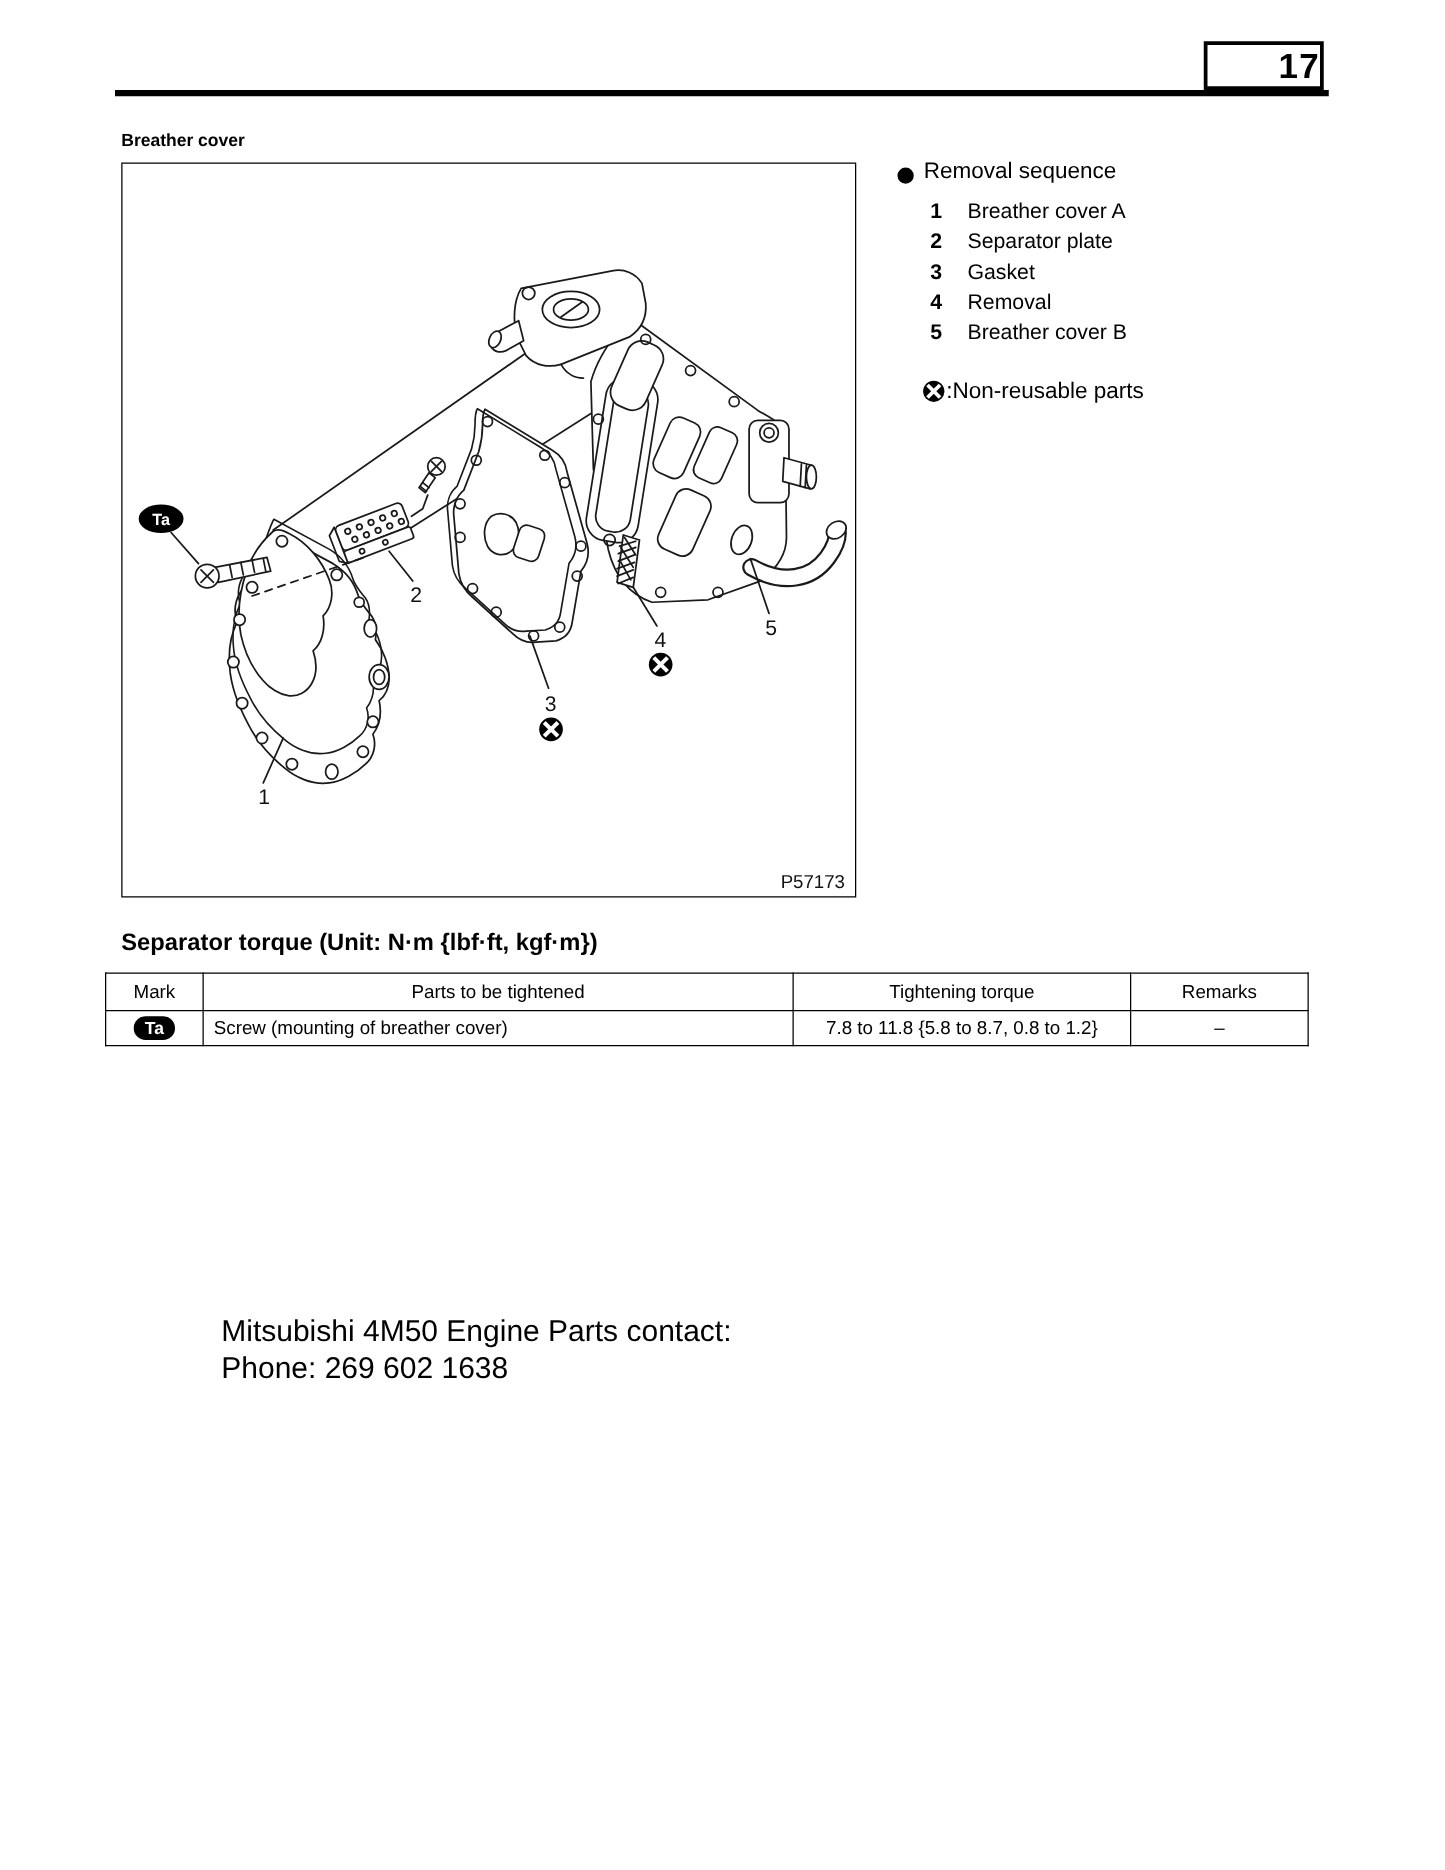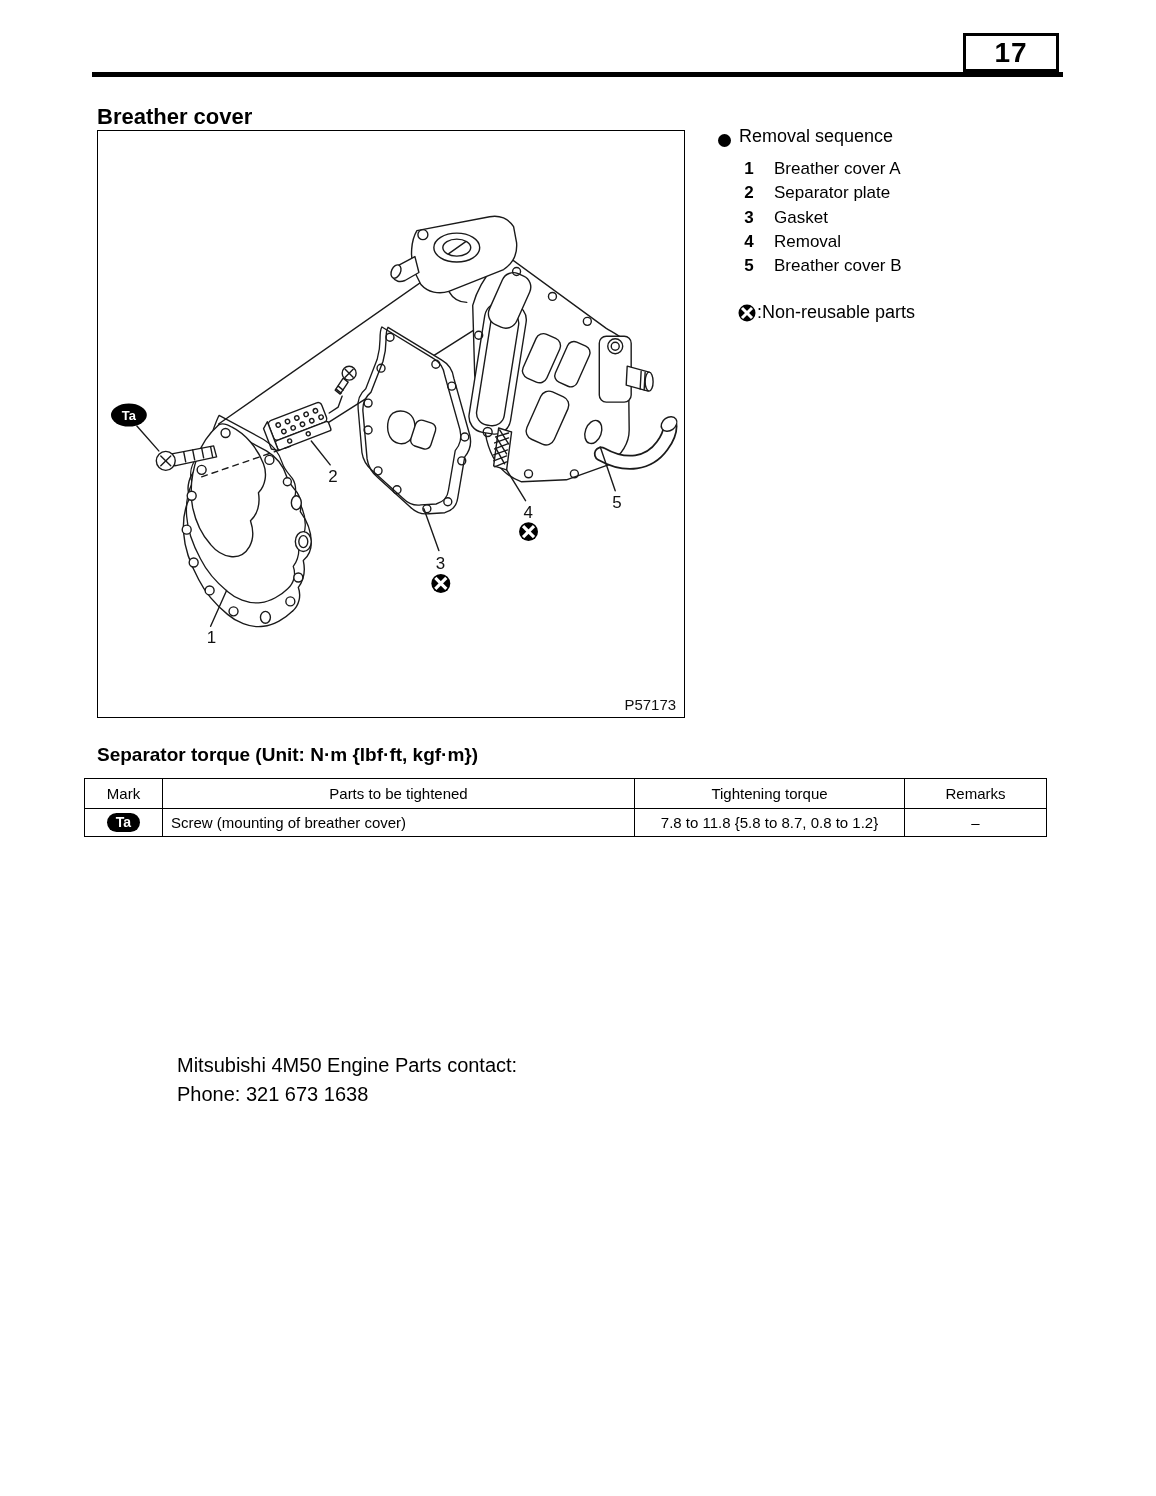--- a/index.html
+++ b/index.html
@@ -3,25 +3,25 @@
 <meta charset="utf-8">
 <style>
   html,body{margin:0;padding:0;background:#fff;}
   body{
     width:1156px;height:1496px;position:relative;
     font-family:"Liberation Sans","DejaVu Sans",sans-serif;
     color:#000;-webkit-font-smoothing:antialiased;
   }
   .page-number-box{
     position:absolute;left:963px;top:33px;width:90px;height:33px;
-    border:3px solid #000;display:flex;align-items:center;justify-content:center;
+    border:3px solid #000;display:flex;align-items:center;justify-content:flex-end;
     font-size:28px;font-weight:bold;letter-spacing:1px;
   }
   .top-rule{position:absolute;left:92px;top:72px;width:971px;height:5px;background:#000;}
-  .section-title{position:absolute;left:97px;top:104px;font-size:22px;font-weight:bold;}
+  .section-title{position:absolute;left:97px;top:104px;font-size:14px;font-weight:bold;}
   .diagram-frame{
     position:absolute;left:97px;top:130px;width:588px;height:588px;
     border:1.5px solid #000;box-sizing:border-box;background:#fff;
   }
   .diagram-frame svg{position:absolute;left:0;top:0;width:100%;height:100%;}
   svg text{font-family:"Liberation Sans","DejaVu Sans",sans-serif;fill:#111;}
   .part-label{font-size:17px;}
   .fig-code{font-size:15px;}
   .badge-text{font-size:13px;font-weight:bold;fill:#fff;}
 
@@ -43,21 +43,21 @@
   .torque-table th,.torque-table td{
     border:1.6px solid #000;padding:0 8px;box-sizing:border-box;
   }
   .torque-table th{height:30px;font-weight:normal;text-align:center;}
   .torque-table td{height:28px;}
   .td-center{text-align:center;}
   .mark-pill{
     display:inline-block;background:#000;color:#fff;font-weight:bold;
     font-size:14px;line-height:19px;padding:0 9px;border-radius:11px;
   }
-  .contact{position:absolute;left:177px;top:1051px;font-size:20px;line-height:29px;}
+  .contact{position:absolute;left:177px;top:1051px;font-size:24px;line-height:29px;}
 </style>
 </head>
 <body>
 
 <div class="page-number-box">
   <span>17</span>
 </div>
 <div class="top-rule"></div>
 
 <div class="section-title">Breather cover</div>
@@ -328,14 +328,14 @@
       </td>
       <td>Screw (mounting of breather cover)</td>
       <td class="td-center">7.8 to 11.8 {5.8 to 8.7, 0.8 to 1.2}</td>
       <td class="td-center">–</td>
     </tr>
   </tbody>
 </table>
 
 <div class="contact">
   <div>Mitsubishi 4M50 Engine Parts contact:</div>
-  <div>Phone: 321 673 1638</div>
+  <div>Phone: 269 602 1638</div>
 </div>
 
 </body></html>

